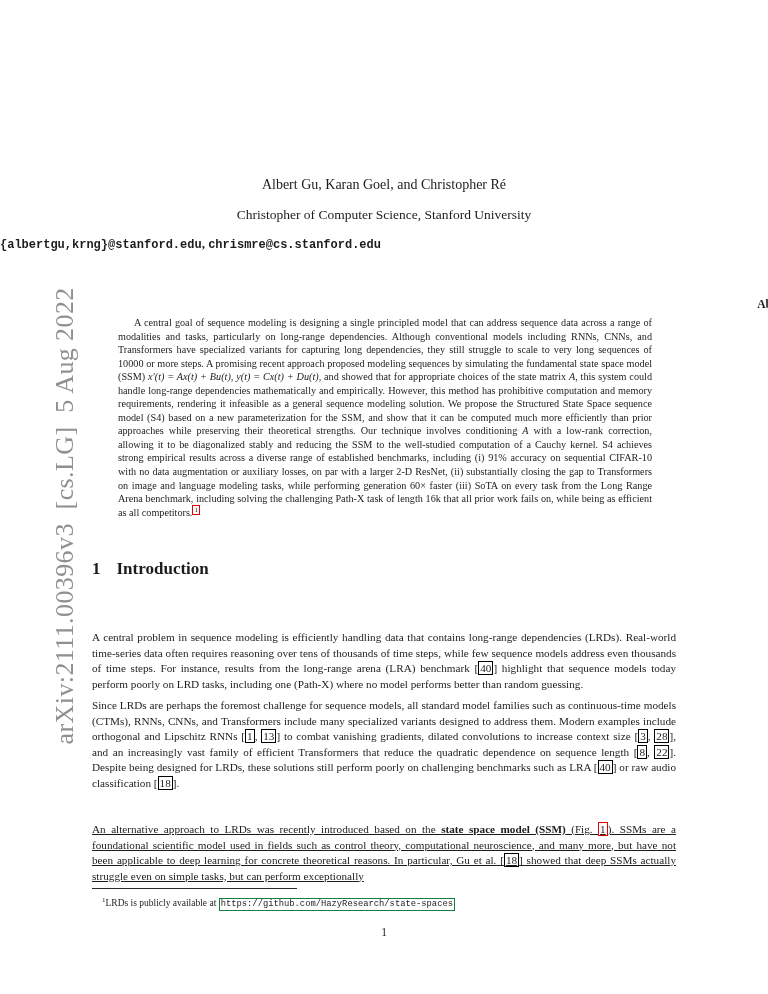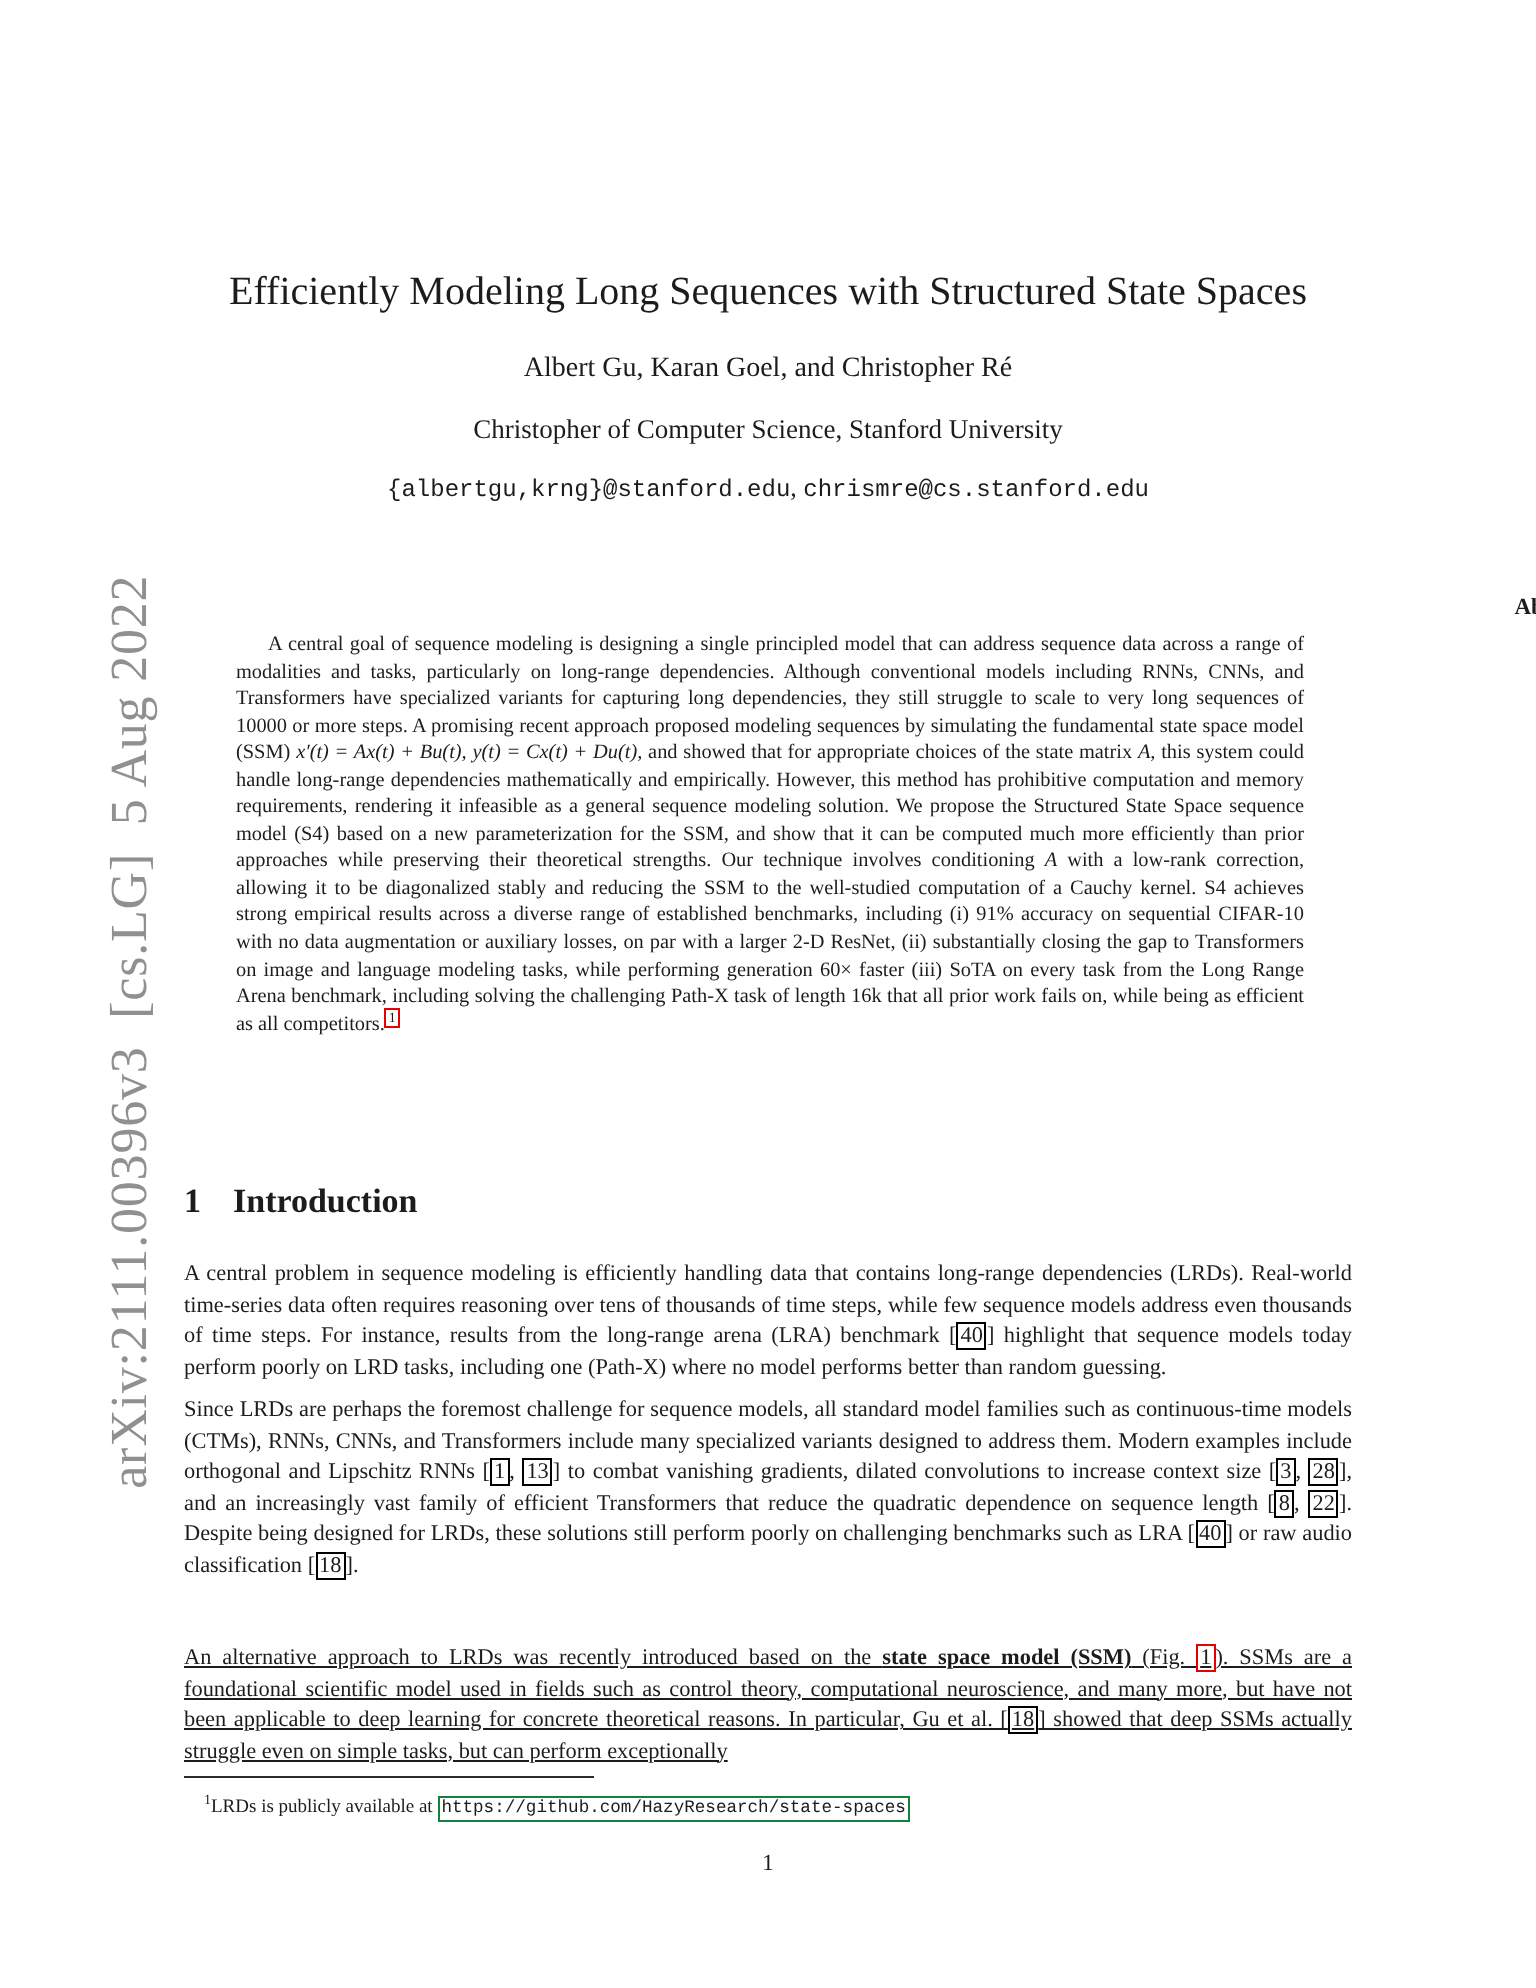--- a/index.html
+++ b/index.html
@@ -40,42 +40,42 @@
   }
   .affil {
     position: absolute;
     top: 207px; left: 0; width: 768px;
     text-align: center;
     font-size: 13.5px;
   }
   .emails {
     position: absolute;
     top: 236px; left: 0; width: 768px;
-    text-align: center;
     font-size: 13px;
+    font-weight: bold;
   }
   .abs-head {
     position: absolute;
     top: 298px; left: 0; width: 768px;
     text-align: right;
     font-weight: bold;
     font-size: 11.5px;
     padding-left: 32px;
   }
   .abs-body {
     position: absolute;
     top: 316px; left: 118px; width: 534px;
     font-size: 10.2px;
     line-height: 13.55px;
     text-align: justify;
     text-indent: 16px;
   }
   .sec-head {
     position: absolute;
-    top: 591px; left: 92px; width: 584px;
+    top: 559px; left: 92px; width: 584px;
     margin: 0;
     font-size: 17px;
     font-weight: bold;
   }
   .sec-head .sec-num { margin-right: 16px; }
   .body-par {
     position: absolute;
     left: 92px; width: 584px;
     margin: 0;
     font-size: 11.2px;
@@ -130,21 +130,20 @@
 </style>
 </head>
 <body>
 
 <div class="page">
 
   <div class="stamp">
     <span>arXiv:2111.00396v3  [cs.LG]  5 Aug 2022</span>
   </div>
 
-  <h1 class="title">Efficiently Modeling Long Sequences with Structured State Spaces</h1>
 
   <div class="authors">Albert Gu, Karan Goel, and Christopher Ré</div>
 
   <div class="affil">Christopher of Computer Science, Stanford University</div>
 
   <div class="emails"><span class="sg-mo">{albertgu,krng}@stanford.edu</span><span class="sg-p">, </span><span class="sg-mo">chrismre@cs.stanford.edu</span></div>
 
   <div class="abs-head">Abstract</div>
 
   <div class="abs-body"><span class="sg-p">A central goal of sequence modeling is designing a single principled model that can address sequence data across a range of modalities and tasks, particularly on long-range dependencies. Although conventional models including RNNs, CNNs, and Transformers have specialized variants for capturing long dependencies, they still struggle to scale to very long sequences of 10000 or more steps. A promising recent approach proposed modeling sequences by simulating the fundamental state space model (SSM) </span><span class="sg-m">x′(t) = Ax(t) + Bu(t), y(t) = Cx(t) + Du(t)</span><span class="sg-p">, and showed that for appropriate choices of the state matrix </span><span class="sg-m">A</span><span class="sg-p">, this system could handle long-range dependencies mathematically and empirically. However, this method has prohibitive computation and memory requirements, rendering it infeasible as a general sequence modeling solution. We propose the Structured State Space sequence model (S4) based on a new parameterization for the SSM, and show that it can be computed much more efficiently than prior approaches while preserving their theoretical strengths. Our technique involves conditioning </span><span class="sg-m">A</span><span class="sg-p"> with a low-rank correction, allowing it to be diagonalized stably and reducing the SSM to the well-studied computation of a Cauchy kernel. S4 achieves strong empirical results across a diverse range of established benchmarks, including (i) 91% accuracy on sequential CIFAR-10 with no data augmentation or auxiliary losses, on par with a larger 2-D ResNet, (ii) substantially closing the gap to Transformers on image and language modeling tasks, while performing generation 60× faster (iii) SoTA on every task from the Long Range Arena benchmark, including solving the challenging Path-X task of length 16k that all prior work fails on, while being as efficient as all competitors.</span><span class="sg-fn">1</span></div>

